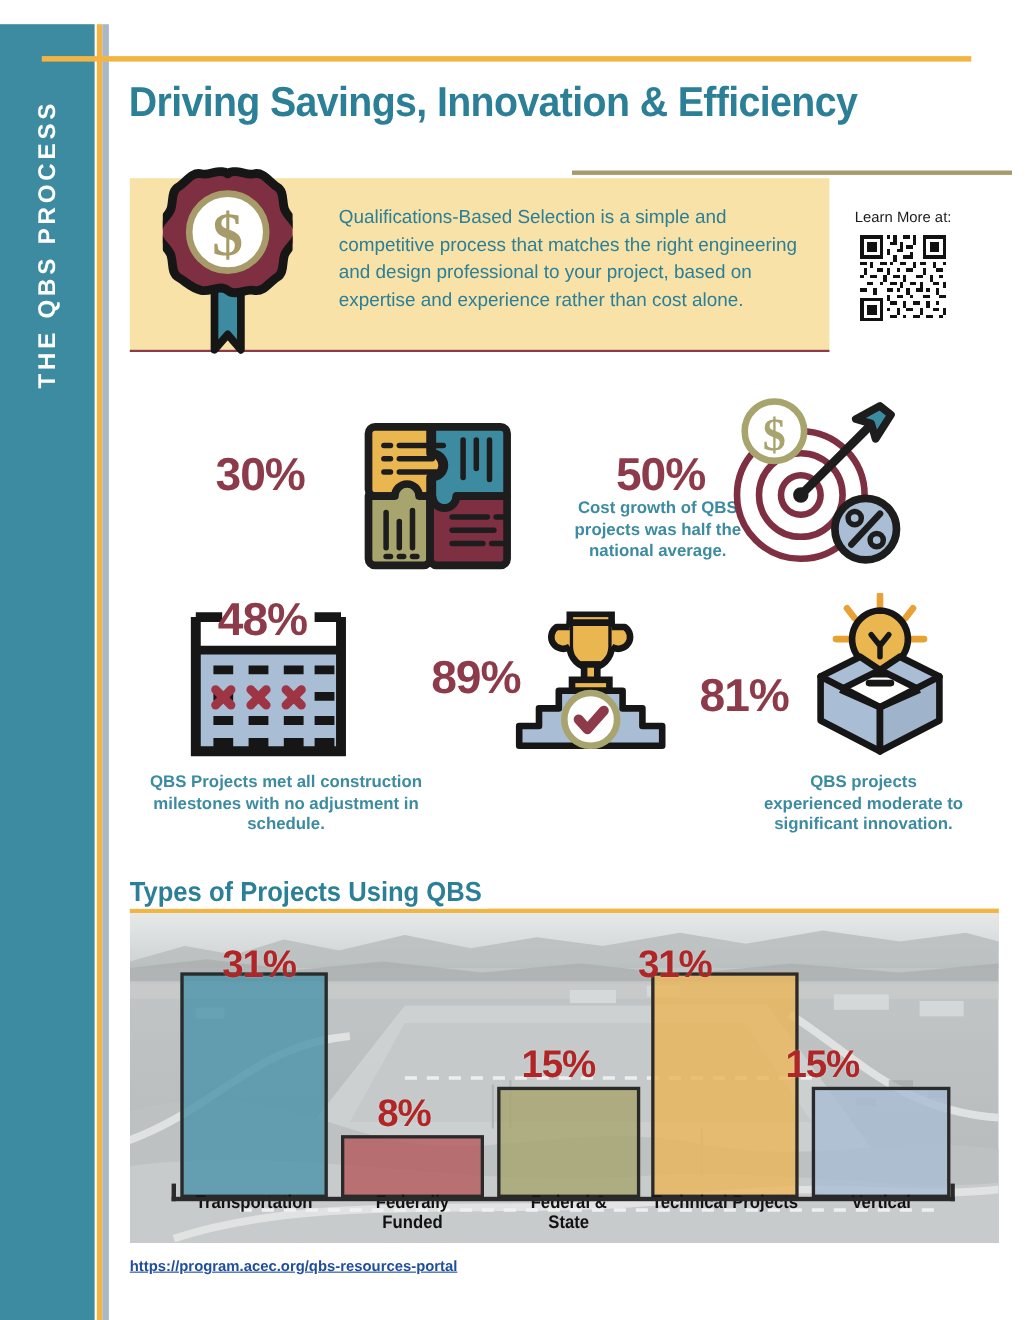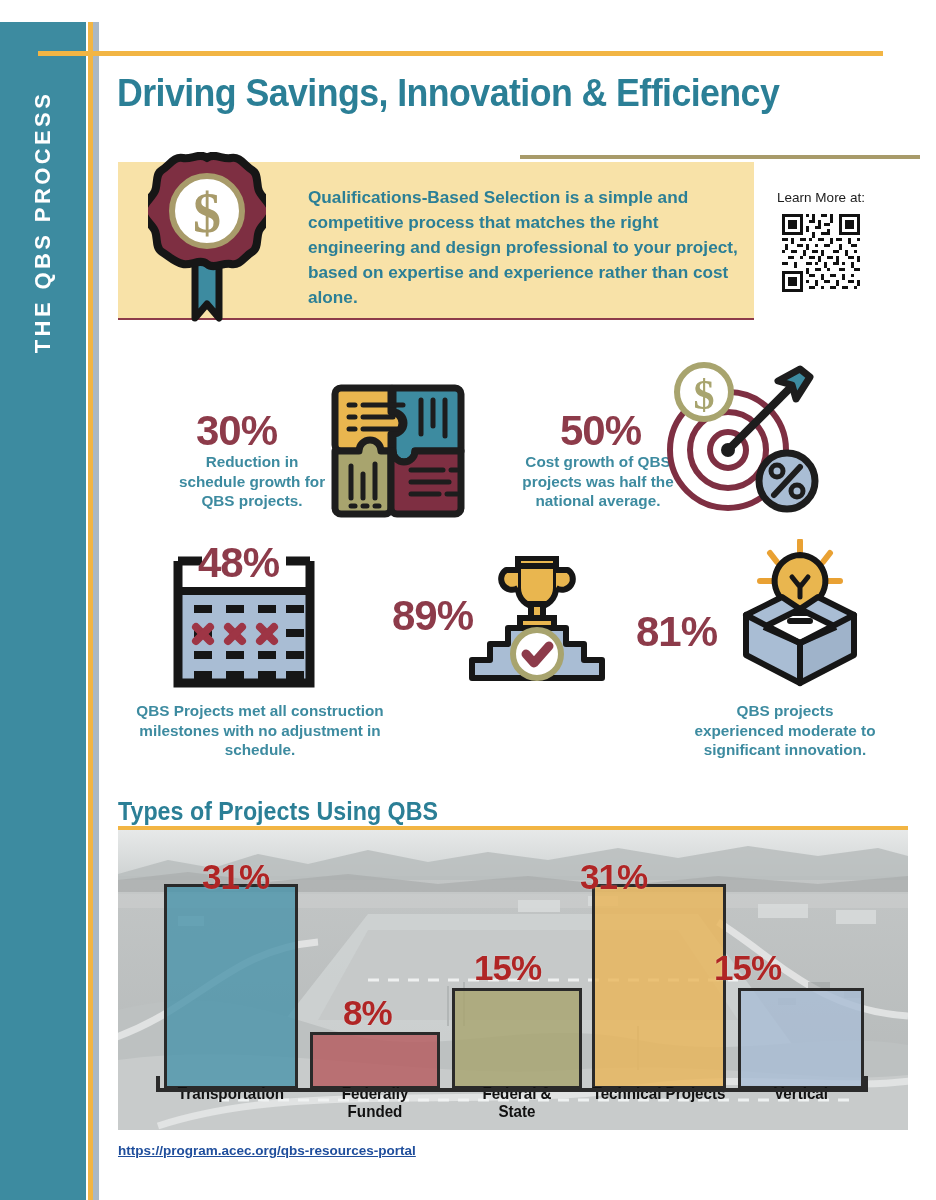--- a/index.html
+++ b/index.html
@@ -64,21 +64,21 @@
   .callout-box {
     position: absolute; left: 118px; top: 162px;
     width: 636px; height: 158px;
     background: #f8e2a8;
     border-bottom: 2px solid #8d3b4a;
   }
   .callout-text {
     position: absolute; left: 308px; top: 185px;
     width: 430px;
     color: #2b7f96;
-    font-size: 17.2px; font-weight: bold;
+    font-size: 17.2px; font-weight: normal;
     line-height: 1.45;
   }
 
   
   .ribbon-icon { position: absolute; left: 148px; top: 152px; }
 
   
   .qr-block { position: absolute; left: 766px; top: 190px; width: 110px; text-align: center; }
   .qr-label { font-size: 13.5px; color: #1b1b1b; margin-bottom: 6px; }
   .qr-code { width: 84px; height: 84px; margin: 0 auto; }
@@ -290,21 +290,20 @@
             <rect x="42" y="75" width="3" height="3"></rect>
             <rect x="51" y="75" width="6" height="3"></rect>
             <rect x="63" y="75" width="6" height="3"></rect>
             <rect x="75" y="75" width="3" height="3"></rect>
         </g>
       </svg>
     </div>
   </div>
 
   <div class="stat-num" id="s30-num">30%</div>
-  <div class="stat-txt" id="s30-txt">Reduction in schedule growth for QBS projects.</div>
   <div id="s30-icon">
     <svg width="146" height="146" viewBox="0 0 146 146">
       <g stroke="#1d1d1d" stroke-width="7" stroke-linejoin="round">
         <path d="M16 10 h50 v24 a11 11 0 0 1 0 22 v17 H16 a6 6 0 0 1-6-6 V16 a6 6 0 0 1 6-6 Z" fill="#e9b64f"></path>
         <path d="M80 10 h50 a6 6 0 0 1 6 6 v57 H90 a11 11 0 0 1-22 0 V56 a11 11 0 0 0 0-22 V10 Z" fill="#3d8ba0"></path>
         <path d="M10 73 h24 a11 11 0 0 1 22 0 h10 v57 a6 6 0 0 1-6 6 H16 a6 6 0 0 1-6-6 Z" fill="#a8a46e"></path>
         <path d="M66 73 h2 a11 11 0 0 0 22 0 h46 v57 a6 6 0 0 1-6 6 H72 a6 6 0 0 1-6-6 Z" fill="#7e2f42"></path>
       </g>
       <g stroke="#1d1d1d" stroke-width="5" stroke-linecap="round">
         <line x1="24" y1="27" x2="30" y2="27"></line>

